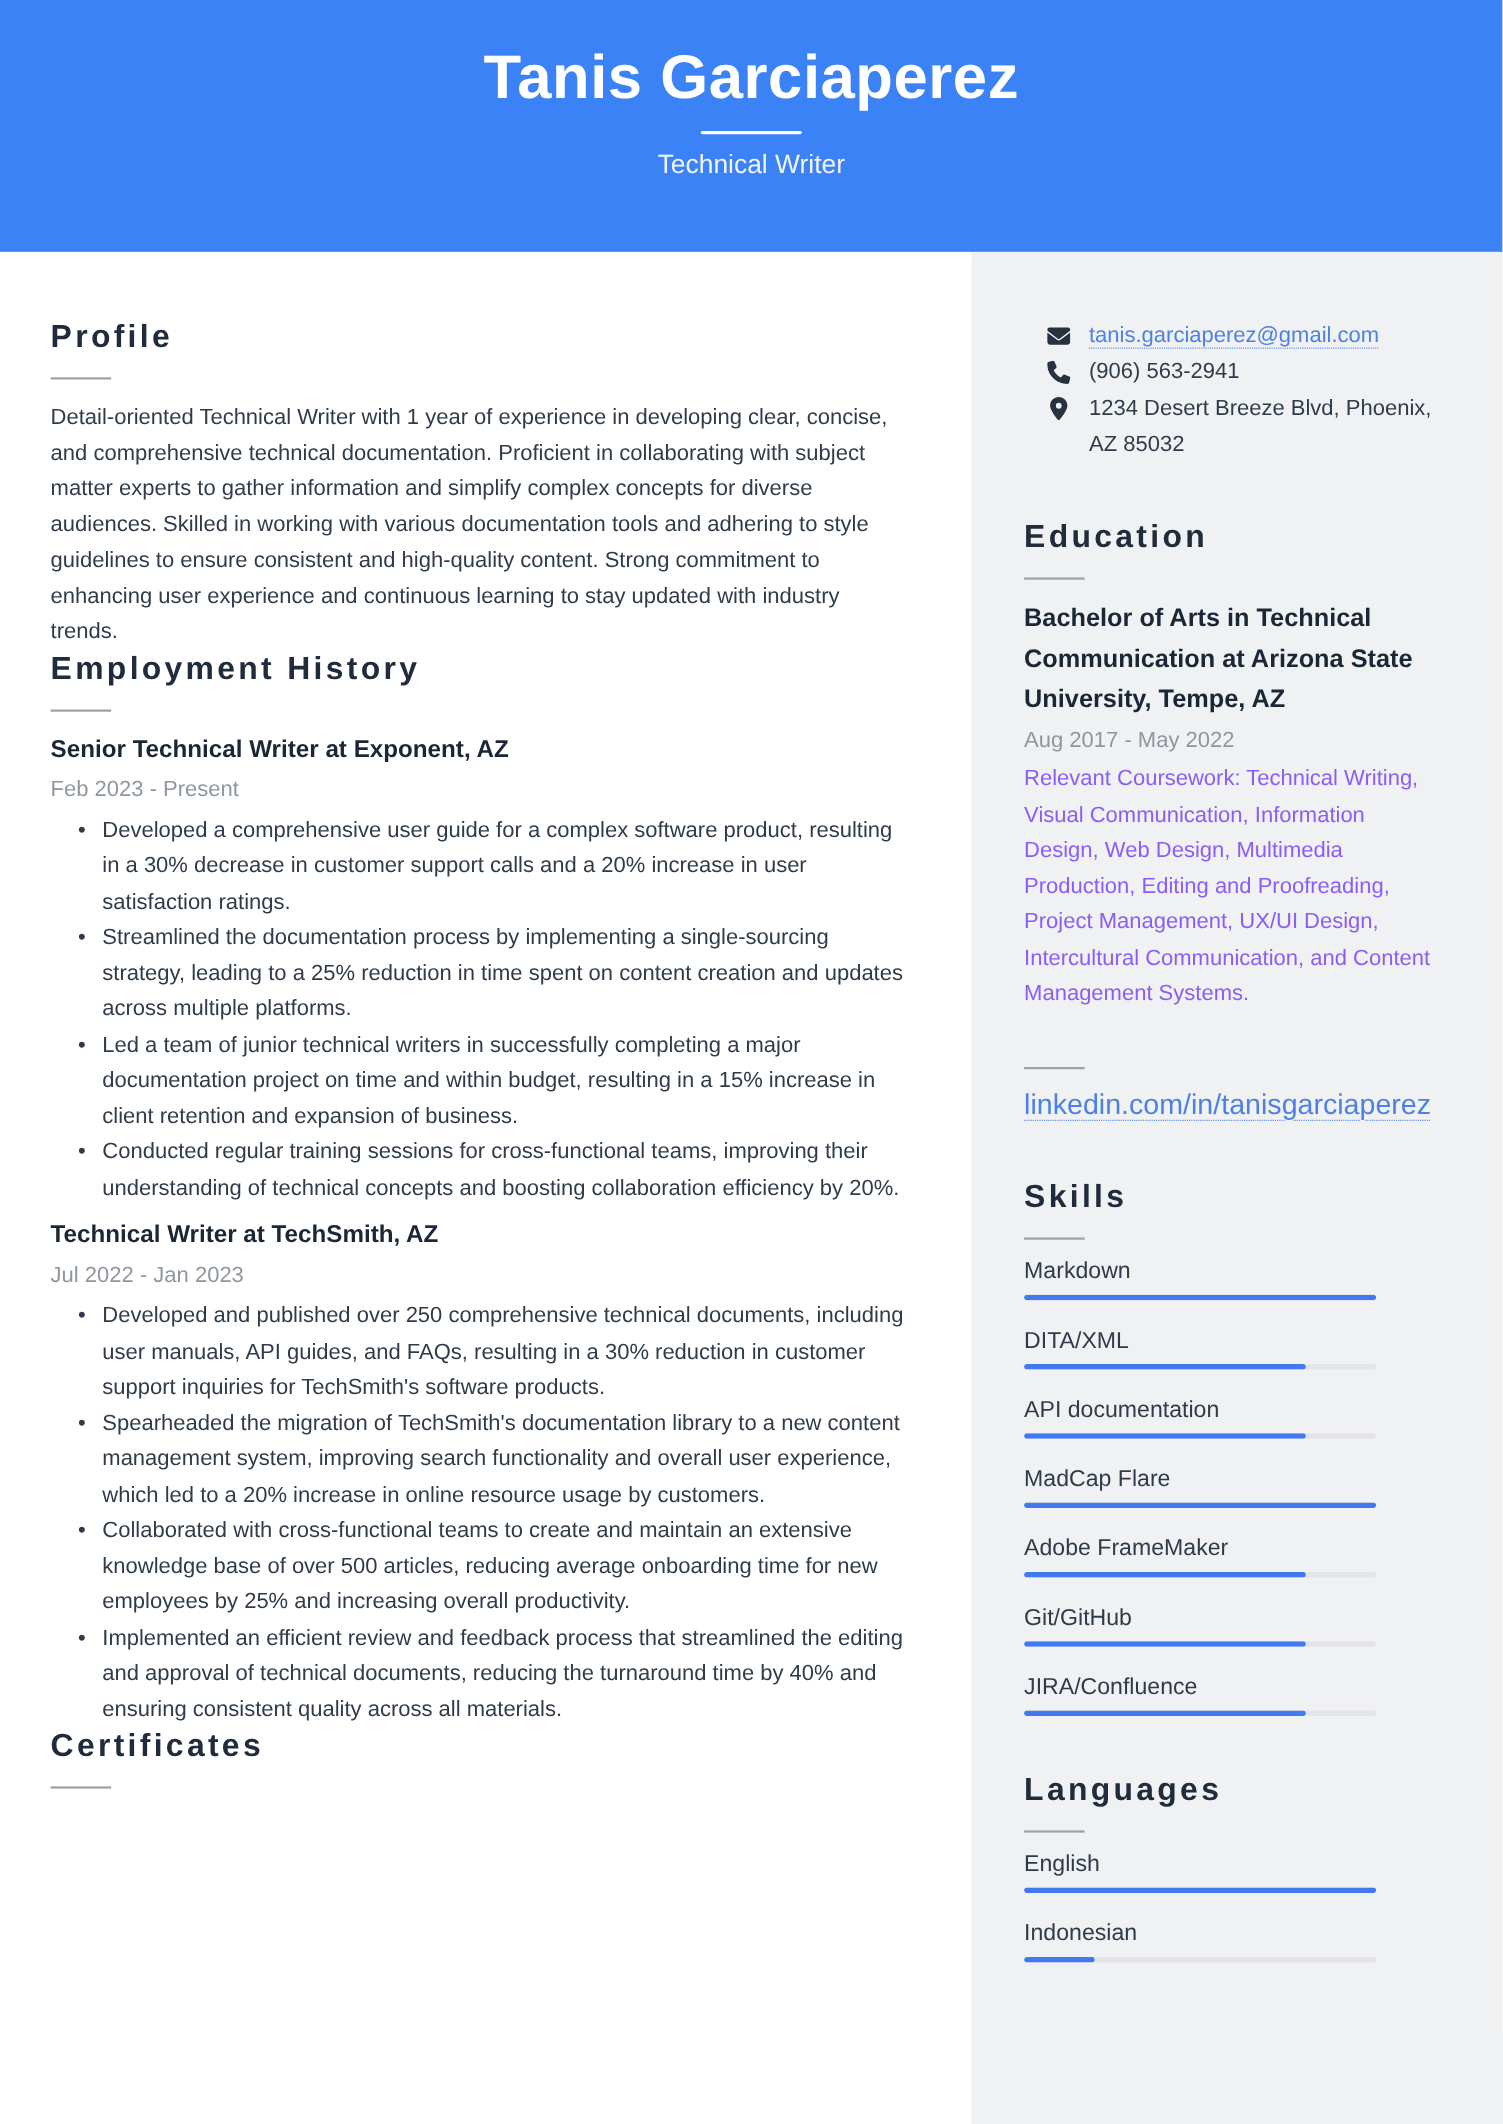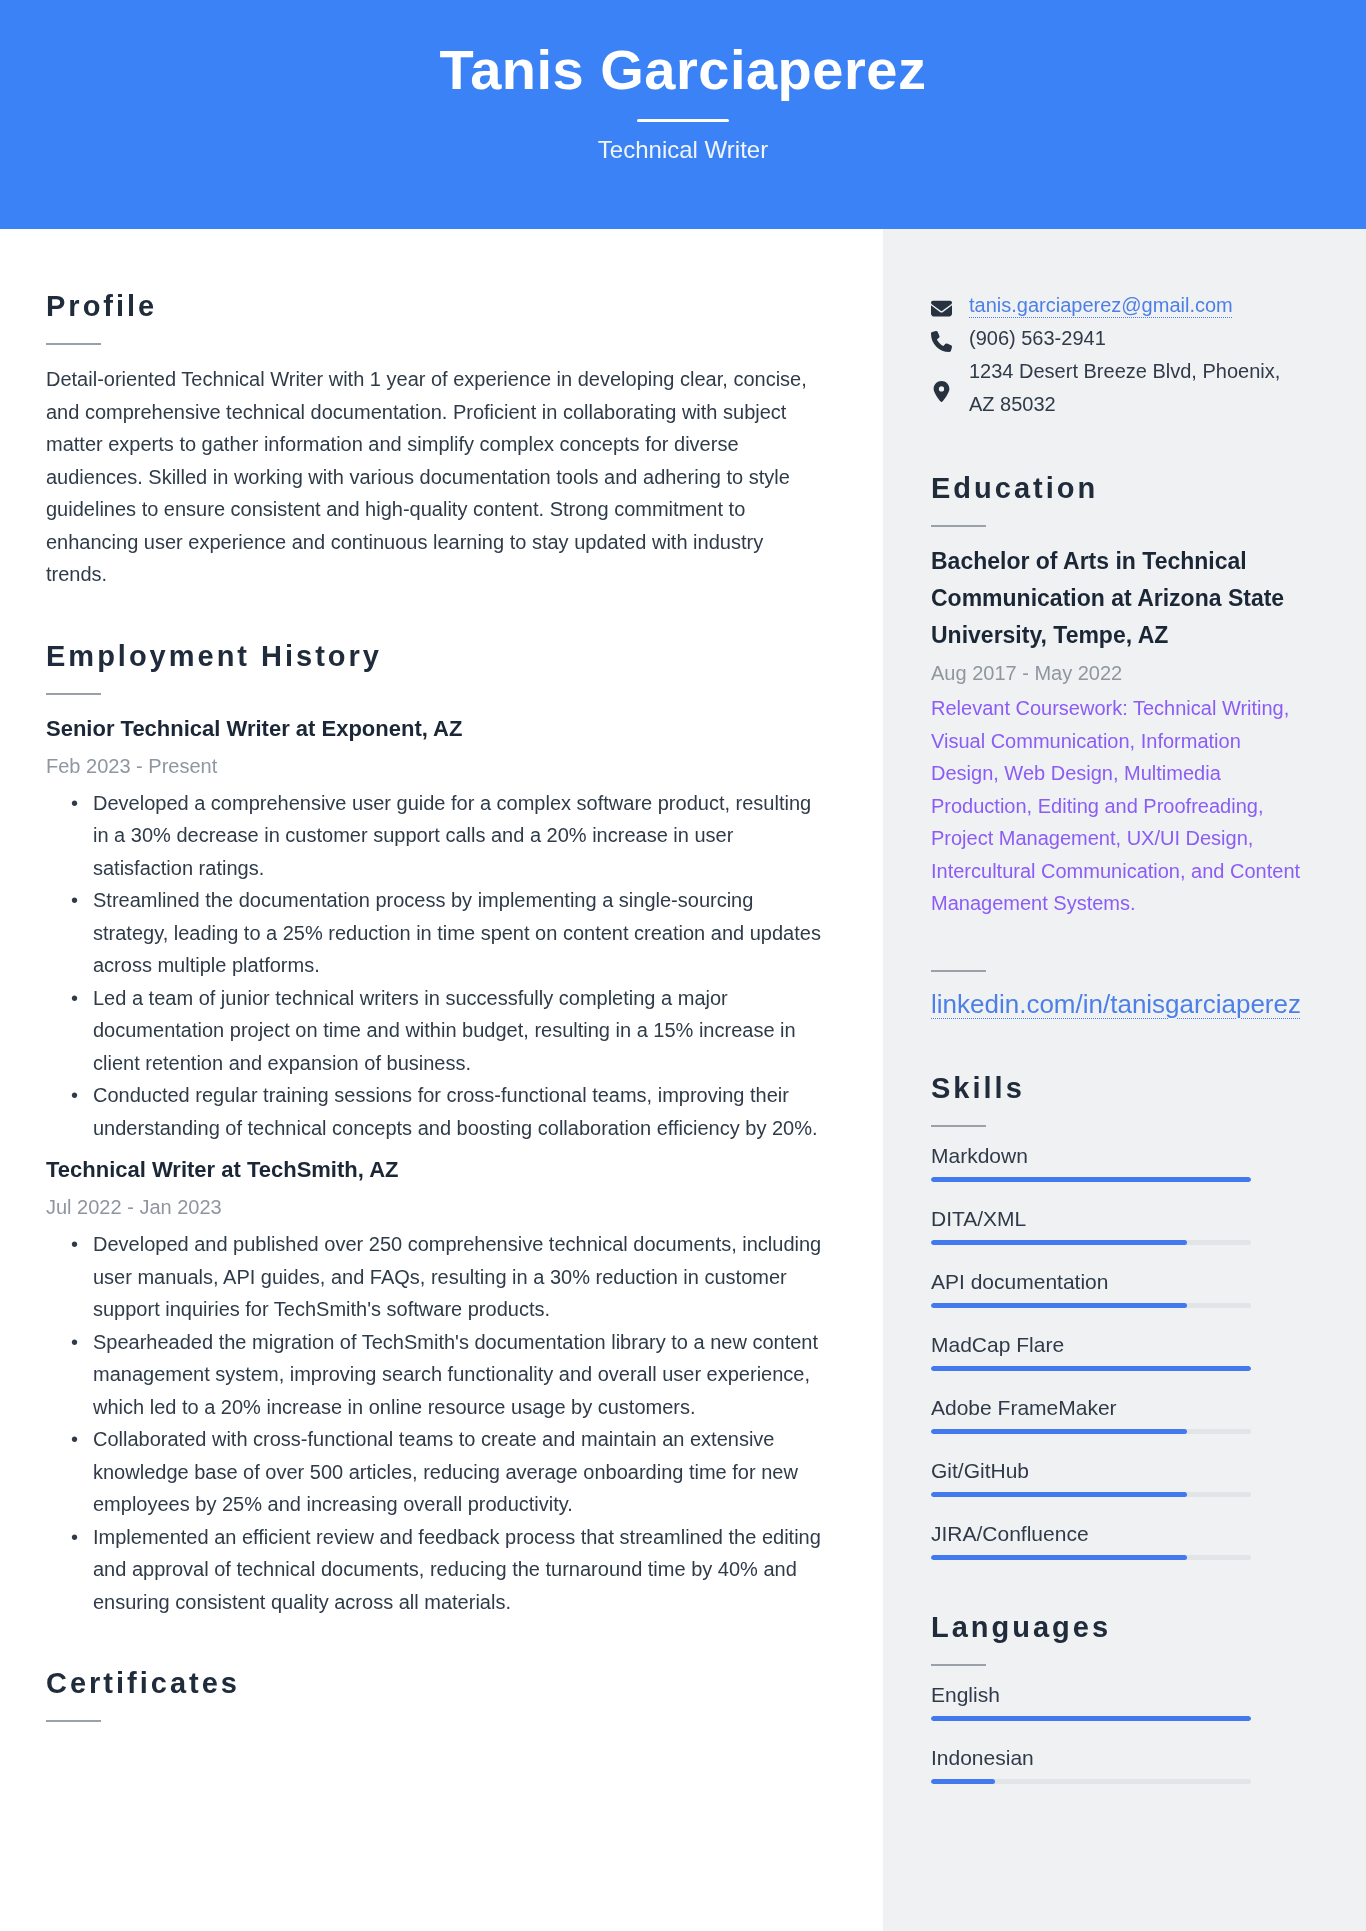--- a/index.html
+++ b/index.html
@@ -32,41 +32,41 @@
     width:483px;box-sizing:border-box;background:#f0f1f3;
     padding:60px 61px 40px 48px;
   }
   
   h2.sec{
     margin:0;font-size:29px;line-height:34px;font-weight:700;
     letter-spacing:3px;color:#202c3c;
   }
   .rule{width:55px;border-top:2px solid #9aa1a9;margin-top:20px;}
   section.blk{margin-top:0;}
-  .main section.blk + section.blk{margin-top:48px;}
+  .main section.blk + section.blk{}
   .sb-sec{margin-top:50px;}
   
   .profile-text{
     margin:18px 0 0;font-size:20px;line-height:32.5px;color:#2f3b49;
   }
   .jobs{margin-top:20px;}
   .job + .job{margin-top:12px;}
   .job h3{
     margin:0;font-size:22px;line-height:28px;font-weight:700;color:#1b2736;
   }
   .dates{margin-top:8px;font-size:20px;line-height:30px;color:#8f96a0;}
   ul.bullets{margin:6px 0 0;padding:0;list-style:none;}
   ul.bullets li{
     position:relative;padding-left:47px;font-size:20px;line-height:32.5px;color:#2f3b49;
   }
   ul.bullets li::before{
     content:"\2022";position:absolute;left:25px;top:0;color:#2f3b49;font-size:20px;
   }
   
-  .contact-row{display:flex;align-items:center;}
+  .contact-row{display:flex;align-items:flex-start;margin-left:21px;}
   .contact-ic{
     width:24px;flex:0 0 24px;margin-right:14px;color:#27313f;padding-top:6px;
   }
   .contact-ic svg{width:21px;height:21px;display:block;fill:currentColor;}
   .contact-txt{font-size:20px;line-height:33px;color:#2f3b49;}
   a.lnk{
     color:#4d80e6;text-decoration:underline;text-decoration-style:dotted;
     text-decoration-thickness:1px;text-underline-offset:5px;
   }
   .degree{

